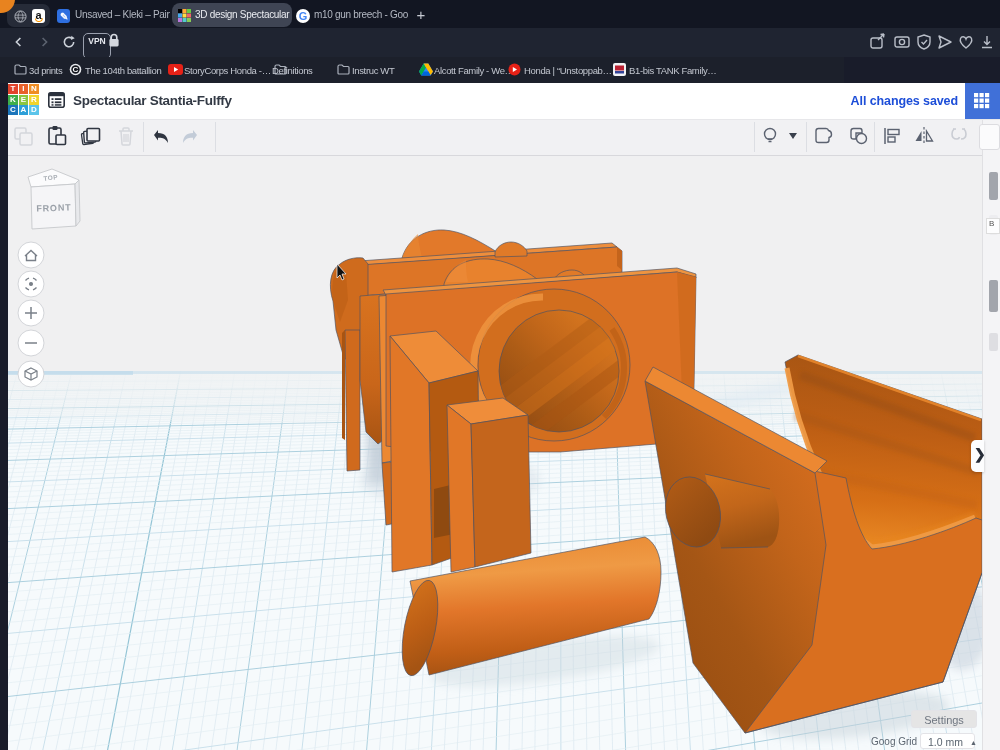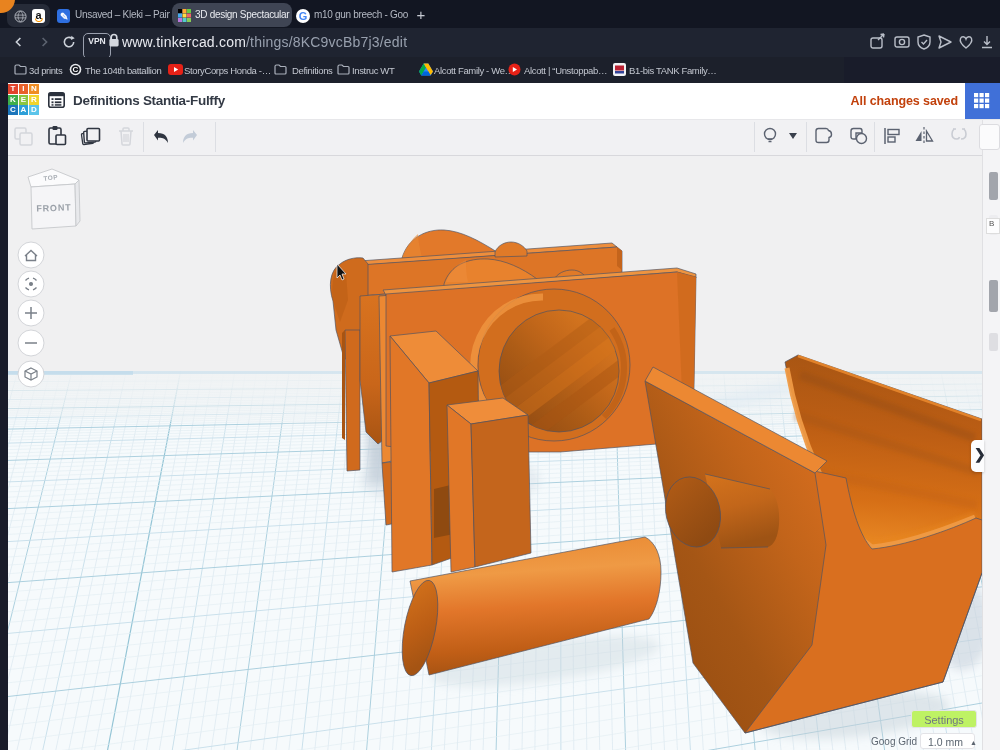--- a/index.html
+++ b/index.html
@@ -53,21 +53,20 @@
       </svg>
 <svg style="position:absolute;left:62px;top:7px" width="14" height="14" viewBox="0 0 15 15">
         <path d="M12.5 7.5 A5 5 0 1 1 10.5 3.6" stroke="#ccd1d9" stroke-width="1.7" fill="none"></path>
         <path d="M10 0.8 L13.6 3.4 L9.6 5.4 Z" fill="#ccd1d9"></path>
       </svg>
 <div style="position:absolute;left:83px;top:5px;width:28px;height:26px;border:1.5px solid #9aa0ae;border-radius:5px;color:#e6e8ee;font-size:8.5px;font-weight:bold;text-align:center;line-height:15px">VPN</div>
 <svg style="position:absolute;left:108px;top:5px" width="12" height="15" viewBox="0 0 13 16">
         <rect x="1.5" y="6.5" width="10" height="8" rx="1.5" fill="#d4d8df"></rect>
         <path d="M3.5 7 V4.5 A3 3 0 0 1 9.5 4.5 V7" stroke="#d4d8df" stroke-width="1.8" fill="none"></path>
       </svg>
-<div style="position:absolute;left:122px;top:6px;font-size:14px;letter-spacing:0.2px;color:#e8eaf0;white-space:nowrap">www.tinkercad.com<span style="color:#98a0ae">/things/8KC9vcBb7j3/edit</span></div>
 <svg width="1000" height="29" viewBox="0 0 1000 29" style="position:absolute;left:0;top:0">
         <g transform="translate(870,7)">
           <rect x="1" y="3" width="11" height="10" rx="2" stroke="#b9bec8" stroke-width="1.4" fill="none"></rect>
           <path d="M8 5 L14 -1 M14 -1 L10.5 -0.5 M14 -1 L13.5 2.5" stroke="#b9bec8" stroke-width="1.4" fill="none"></path>
         </g>
         <g transform="translate(895,7)">
           <rect x="0" y="2" width="14" height="10" rx="2" stroke="#b9bec8" stroke-width="1.4" fill="none"></rect>
           <circle cx="7" cy="7" r="2.6" stroke="#b9bec8" stroke-width="1.4" fill="none"></circle>
         </g>
         <g transform="translate(917,7)">
@@ -97,37 +96,37 @@
       </svg>
 <div class="bktxt" style="left:85px">The 104th battallion</div>
 <svg style="position:absolute;left:168px;top:7px" width="15" height="11" viewBox="0 0 15 11">
         <rect width="15" height="11" rx="3" fill="#e62117"></rect>
         <path d="M6 3 L10.2 5.5 L6 8 Z" fill="#fff"></path>
       </svg>
 <div class="bktxt" style="left:184px">StoryCorps Honda -…</div>
 <svg style="position:absolute;left:274px;top:7px" width="13" height="11" viewBox="0 0 13 11">
         <path d="M1 2.5 Q1 1 2.5 1 L5 1 L6.5 2.5 L11 2.5 Q12 2.5 12 3.5 V9 Q12 10 11 10 H2 Q1 10 1 9 Z" stroke="#aab0bb" stroke-width="1.2" fill="none"></path>
       </svg>
-<div class="bktxt" style="left:292px">Definitions</div>
+<div class="bktxt" style="left:272px">Definitions</div>
 <svg style="position:absolute;left:337px;top:7px" width="13" height="11" viewBox="0 0 13 11">
         <path d="M1 2.5 Q1 1 2.5 1 L5 1 L6.5 2.5 L11 2.5 Q12 2.5 12 3.5 V9 Q12 10 11 10 H2 Q1 10 1 9 Z" stroke="#aab0bb" stroke-width="1.2" fill="none"></path>
       </svg>
 <div class="bktxt" style="left:352px">Instruc WT</div>
 <svg style="position:absolute;left:419px;top:6px" width="14" height="13" viewBox="0 0 14 13">
         <path d="M4.7 0.5 L9.3 0.5 L14 8.5 L11.7 12.5 L2.3 12.5 L0 8.5 Z" fill="#2684fc"></path>
         <path d="M4.7 0.5 L0 8.5 L2.3 12.5 L7 4.5 Z" fill="#00ac47"></path>
         <path d="M9.3 0.5 L4.7 0.5 L7 4.5 L11.5 12.3 L14 8.5 Z" fill="#ffba00"></path>
         <path d="M2.3 12.5 L11.7 12.5 L9.4 8.5 L4.6 8.5 Z" fill="#0066da"></path>
       </svg>
 <div class="bktxt" style="left:434px">Alcott Family - We…</div>
 <svg style="position:absolute;left:508px;top:6px" width="13" height="13" viewBox="0 0 13 13">
         <circle cx="6.5" cy="6.5" r="6" fill="#e62117"></circle>
         <path d="M4.8 4 L9 6.5 L4.8 9 Z" fill="#fff"></path>
       </svg>
-<div class="bktxt" style="left:524px">Alcott | “Unstoppab…</div>
+<div class="bktxt" style="left:524px">Honda | “Unstoppab…</div>
 <svg style="position:absolute;left:613px;top:6px" width="13" height="13" viewBox="0 0 13 13">
         <rect width="13" height="13" rx="2" fill="#f2f3f5"></rect>
         <rect x="2" y="2.5" width="9" height="5" fill="#b23"></rect>
         <rect x="2" y="8" width="9" height="2.5" fill="#349"></rect>
       </svg>
 <div class="bktxt" style="left:629px">B1-bis TANK Family…</div>
 </div>
 <div id="tchead">
 <div style="position:absolute;left:0;top:1px;width:40px;height:33px">
         <div style="position:absolute;left:0.0px;top:0.0px;width:9.7px;height:9.9px;background:#e0442c;color:#fff;font-size:8px;font-weight:bold;text-align:center;line-height:10px">T</div>
@@ -143,22 +142,22 @@
 <svg style="position:absolute;left:40px;top:9px" width="17" height="16" viewBox="0 0 17 16">
         <rect x="0.8" y="0.8" width="15.4" height="14.4" rx="2" stroke="#2b313c" stroke-width="1.6" fill="none"></rect>
         <rect x="0.8" y="0.8" width="15.4" height="3.4" fill="#2b313c"></rect>
         <rect x="3.5" y="6.2" width="2" height="1.8" fill="#2b313c"></rect>
         <rect x="6.8" y="6.2" width="6.6" height="1.8" fill="#2b313c"></rect>
         <rect x="3.5" y="9.4" width="2" height="1.8" fill="#2b313c"></rect>
         <rect x="6.8" y="9.4" width="6.6" height="1.8" fill="#2b313c"></rect>
         <rect x="3.5" y="12.2" width="2" height="1.5" fill="#2b313c"></rect>
         <rect x="6.8" y="12.2" width="6.6" height="1.5" fill="#2b313c"></rect>
       </svg>
-<div style="position:absolute;left:65px;top:10px;font-size:13.5px;font-weight:bold;color:#333a45;letter-spacing:-0.3px">Definitions Stantia-Fulffy</div>
-<div style="position:absolute;right:42px;top:11px;font-size:12.5px;font-weight:bold;color:#c2410c;letter-spacing:-0.1px">All changes saved</div>
+<div style="position:absolute;left:65px;top:10px;font-size:13.5px;font-weight:bold;color:#333a45;letter-spacing:-0.3px">Spectacular Stantia-Fulffy</div>
+<div style="position:absolute;right:42px;top:11px;font-size:12.5px;font-weight:bold;color:#1d4ed8;letter-spacing:-0.1px">All changes saved</div>
 <div style="position:absolute;right:0;top:0;width:35px;height:36px;background:#4070d8"></div>
 <svg style="position:absolute;right:10px;top:10px" width="16" height="16" viewBox="0 0 16 16">
         <rect x="0.0" y="0.0" width="4.2" height="4.2" fill="#fff"></rect>
         <rect x="5.5" y="0.0" width="4.2" height="4.2" fill="#fff"></rect>
         <rect x="11.0" y="0.0" width="4.2" height="4.2" fill="#fff"></rect>
         <rect x="0.0" y="5.5" width="4.2" height="4.2" fill="#fff"></rect>
         <rect x="5.5" y="5.5" width="4.2" height="4.2" fill="#fff"></rect>
         <rect x="11.0" y="5.5" width="4.2" height="4.2" fill="#fff"></rect>
         <rect x="0.0" y="11.0" width="4.2" height="4.2" fill="#fff"></rect>
         <rect x="5.5" y="11.0" width="4.2" height="4.2" fill="#fff"></rect>
@@ -556,15 +555,15 @@
     </svg>
 <div style="position:absolute;left:982px;top:120px;width:18px;height:630px;background:#f4f4f6;border-left:1px solid #e0e0e3"></div>
 <div style="position:absolute;left:979px;top:124px;width:21px;height:26px;background:#fbfbfc;border:1px solid #dcdce0;border-radius:3px"></div>
 <div style="position:absolute;left:989px;top:172px;width:9px;height:28px;background:#6a707c;border-radius:2px;opacity:0.6"></div>
 <div style="position:absolute;left:989px;top:215px;width:9px;height:20px;background:#e8e8ec;border-radius:2px;opacity:0.6"></div>
 <div style="position:absolute;left:989px;top:280px;width:9px;height:32px;background:#6a707c;border-radius:2px;opacity:0.6"></div>
 <div style="position:absolute;left:989px;top:333px;width:9px;height:18px;background:#cfcfd5;border-radius:2px;opacity:0.6"></div>
 <div style="position:absolute;left:986px;top:218px;width:14px;height:16px;background:#fdfdfe;border:1px solid #ddd;font-size:8px;color:#555;padding-left:2px">B</div>
 <div style="position:absolute;left:971px;top:440px;width:13px;height:32px;background:#fdfdfe;border-radius:5px 0 0 5px;box-shadow:0 1px 3px rgba(0,0,0,0.2)"></div>
 <div style="position:absolute;left:974px;top:446px;font-size:14px;font-weight:bold;color:#262b36">❯</div>
-<div style="position:absolute;left:911px;top:710px;width:66px;height:18px;background:#bef264;border:1px solid #e3e3e7;border-radius:3px;font-size:11px;color:#6f7680;text-align:center;line-height:18px">Settings</div>
+<div style="position:absolute;left:911px;top:710px;width:66px;height:18px;background:#e5e5e5;border:1px solid #e3e3e7;border-radius:3px;font-size:11px;color:#6f7680;text-align:center;line-height:18px">Settings</div>
 <div style="position:absolute;left:871px;top:736px;font-size:10px;color:#5b6570">Goog Grid</div>
 <div style="position:absolute;left:920px;top:733px;width:55px;height:16px;background:#ffffff;border:1px solid #e3e3e7;border-radius:3px;font-size:10.5px;color:#5b6570;text-align:left;padding-left:7px;line-height:16px">1.0 mm <span style="font-size:7px;position:relative;top:-1px;left:4px">▲</span></div>
 </div>
 </body></html>

